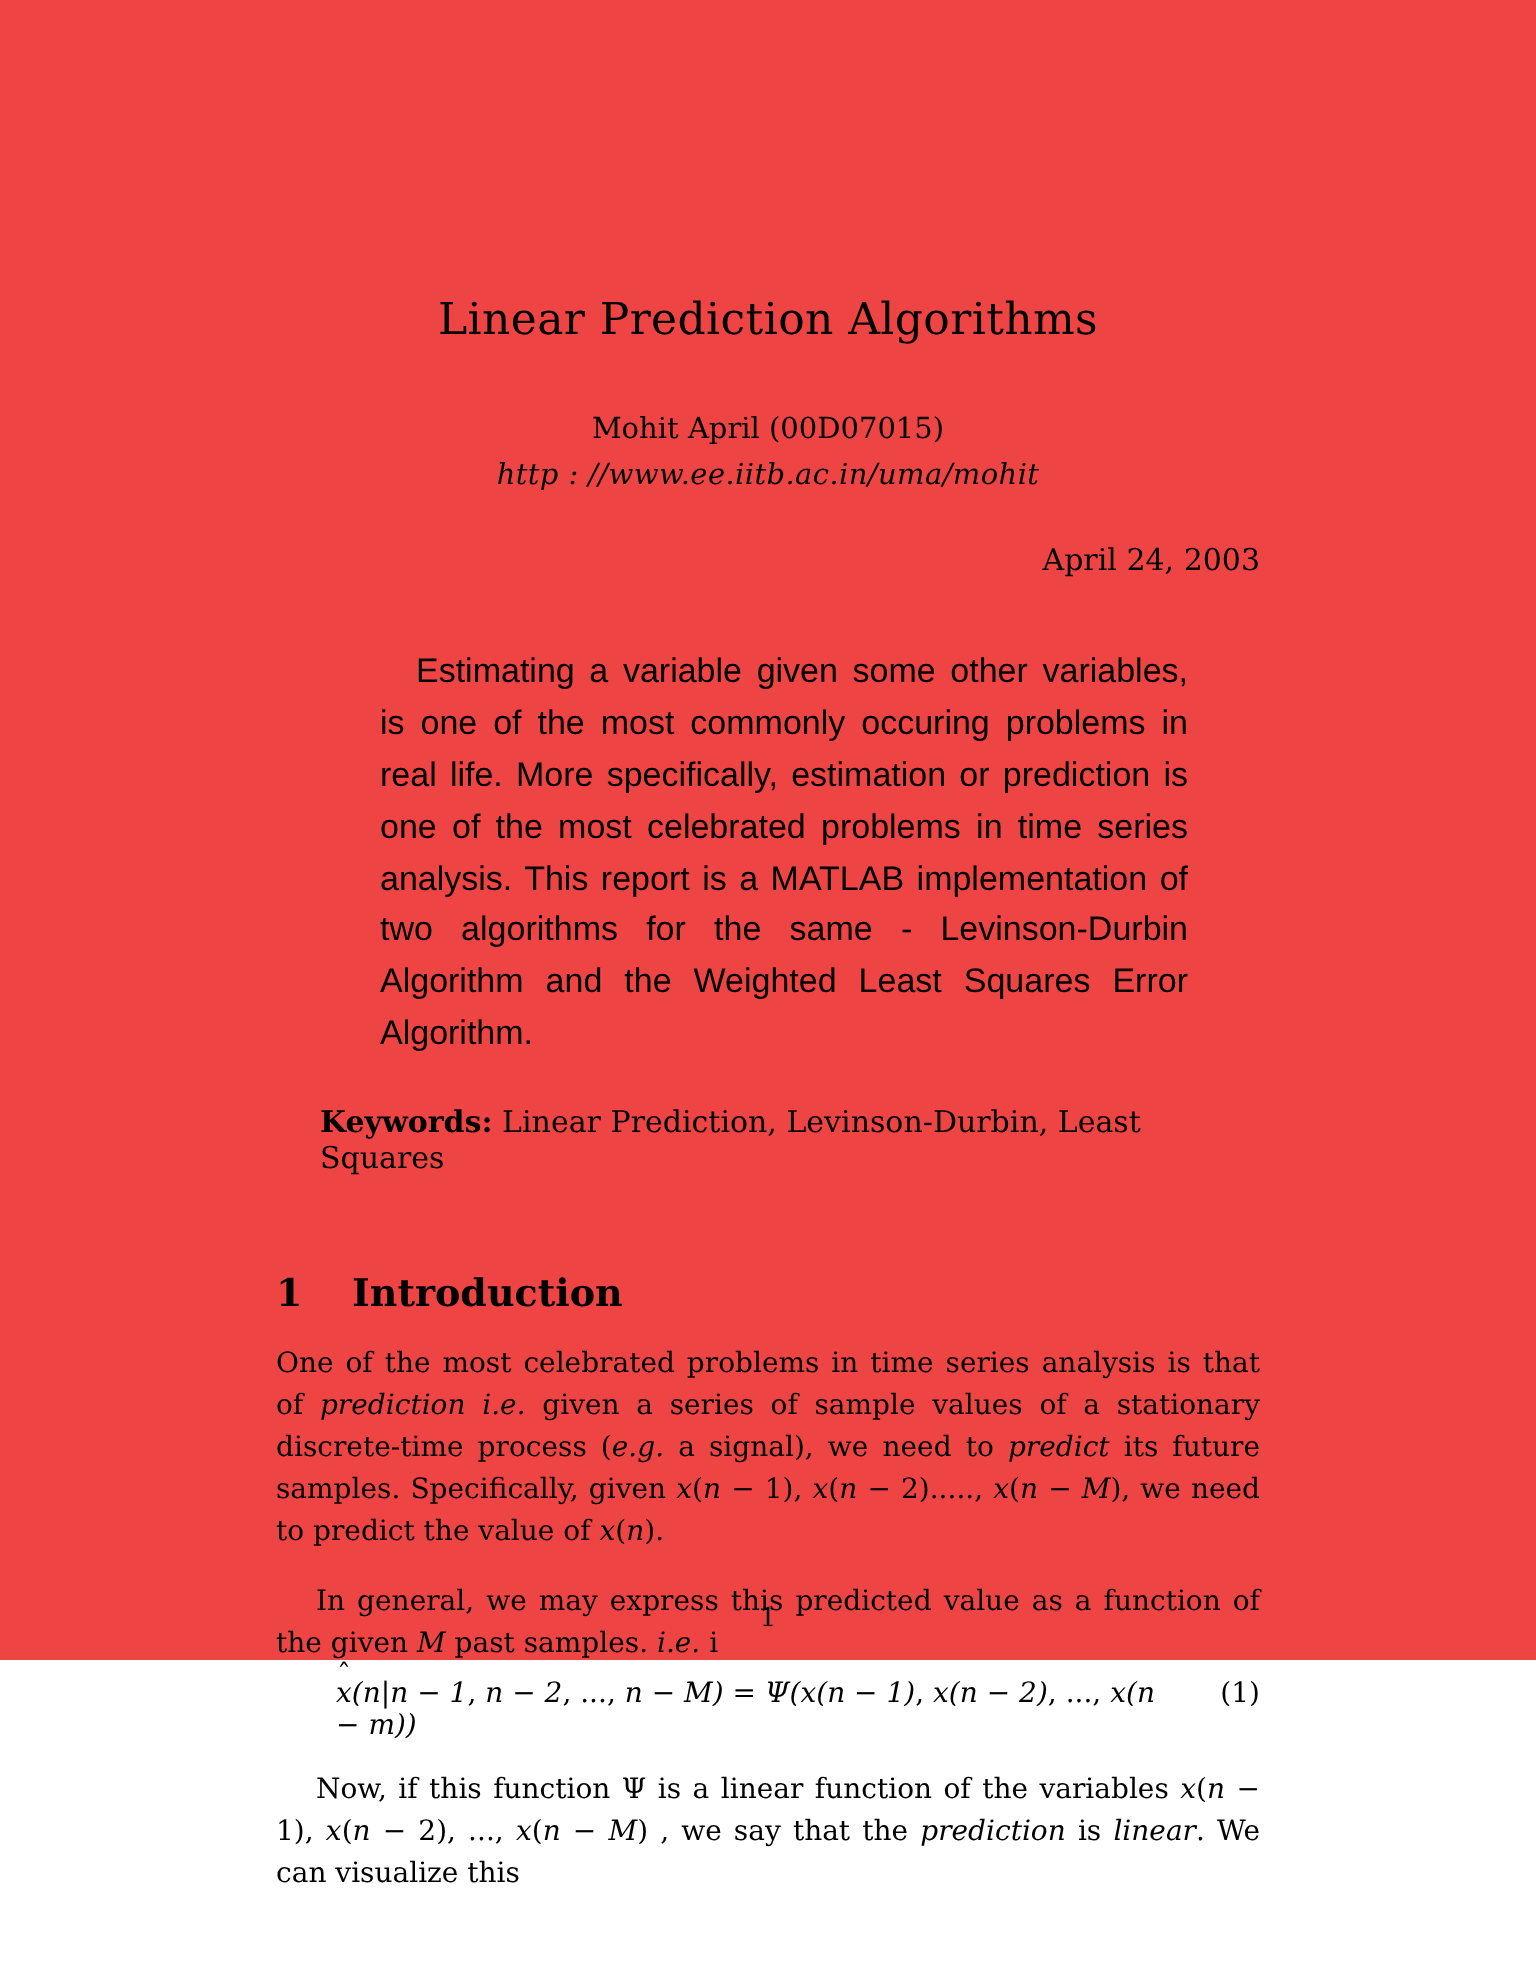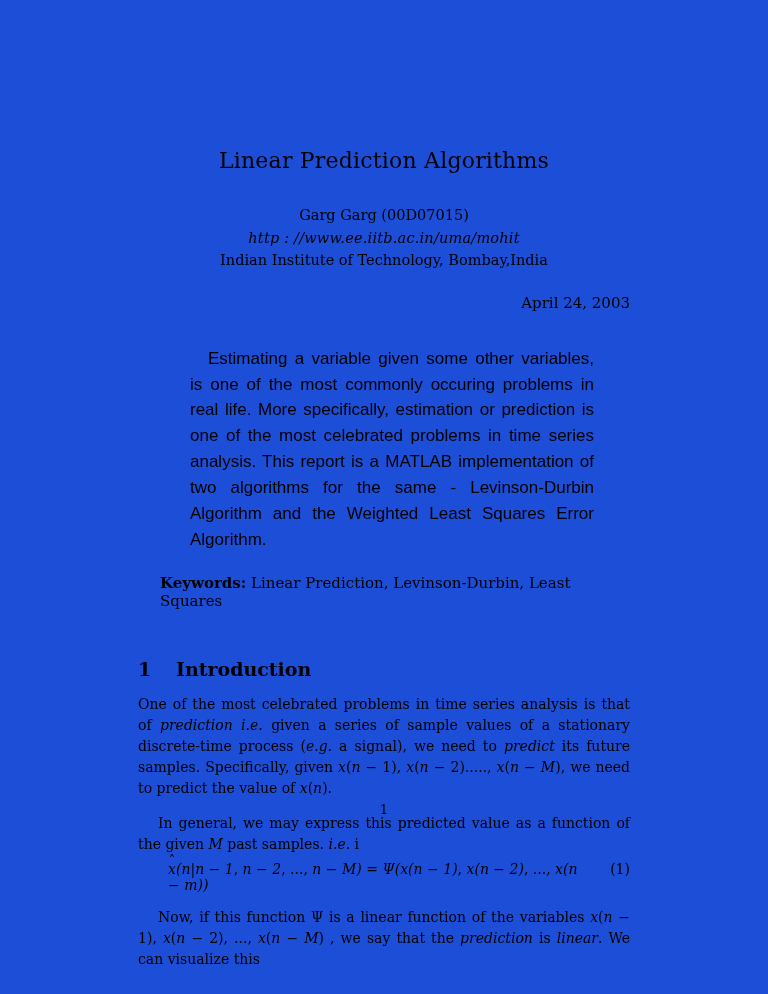--- a/index.html
+++ b/index.html
@@ -12,22 +12,22 @@
     height: 994px;
     font-family: "Liberation Serif", serif;
     color: #000000;
     position: relative;
     overflow: hidden;
   }
   .page {
     position: absolute;
     left: 0; top: 0;
     width: 768px;
-    height: 994px;
-    background: #1d4ed8;
+    height: 830px;
+    background: #ef4444;
   }
   .content {
     position: absolute;
     left: 138px;
     top: 0;
     width: 492px;
   }
   .title {
     text-align: center;
     font-size: 22px;
@@ -155,23 +155,22 @@
 </style>
 </head>
 <body>
 
 <div class="page">
   <div class="content">
 
     <div class="title">Linear Prediction Algorithms</div>
 
     <div class="author-block">
-      <div class="author-line">Garg Garg (00D07015)</div>
+      <div class="author-line">Mohit April (00D07015)</div>
       <div class="url-line">http : //www.ee.iitb.ac.in/uma/mohit</div>
-      <div class="affil-line">Indian Institute of Technology, Bombay,India</div>
     </div>
 
     <div class="date-line">April 24, 2003</div>
 
     <div class="abstract-wrap">
       <div class="abstract-body">Estimating a variable given some other variables, is one of the most commonly occuring problems in real life. More specifically, estimation or prediction is one of the most celebrated problems in time series analysis. This report is a MATLAB implementation of two algorithms for the same - Levinson-Durbin Algorithm and the Weighted Least Squares Error Algorithm.</div>
     </div>
 
     <div class="keywords">
       <b>Keywords:</b>

